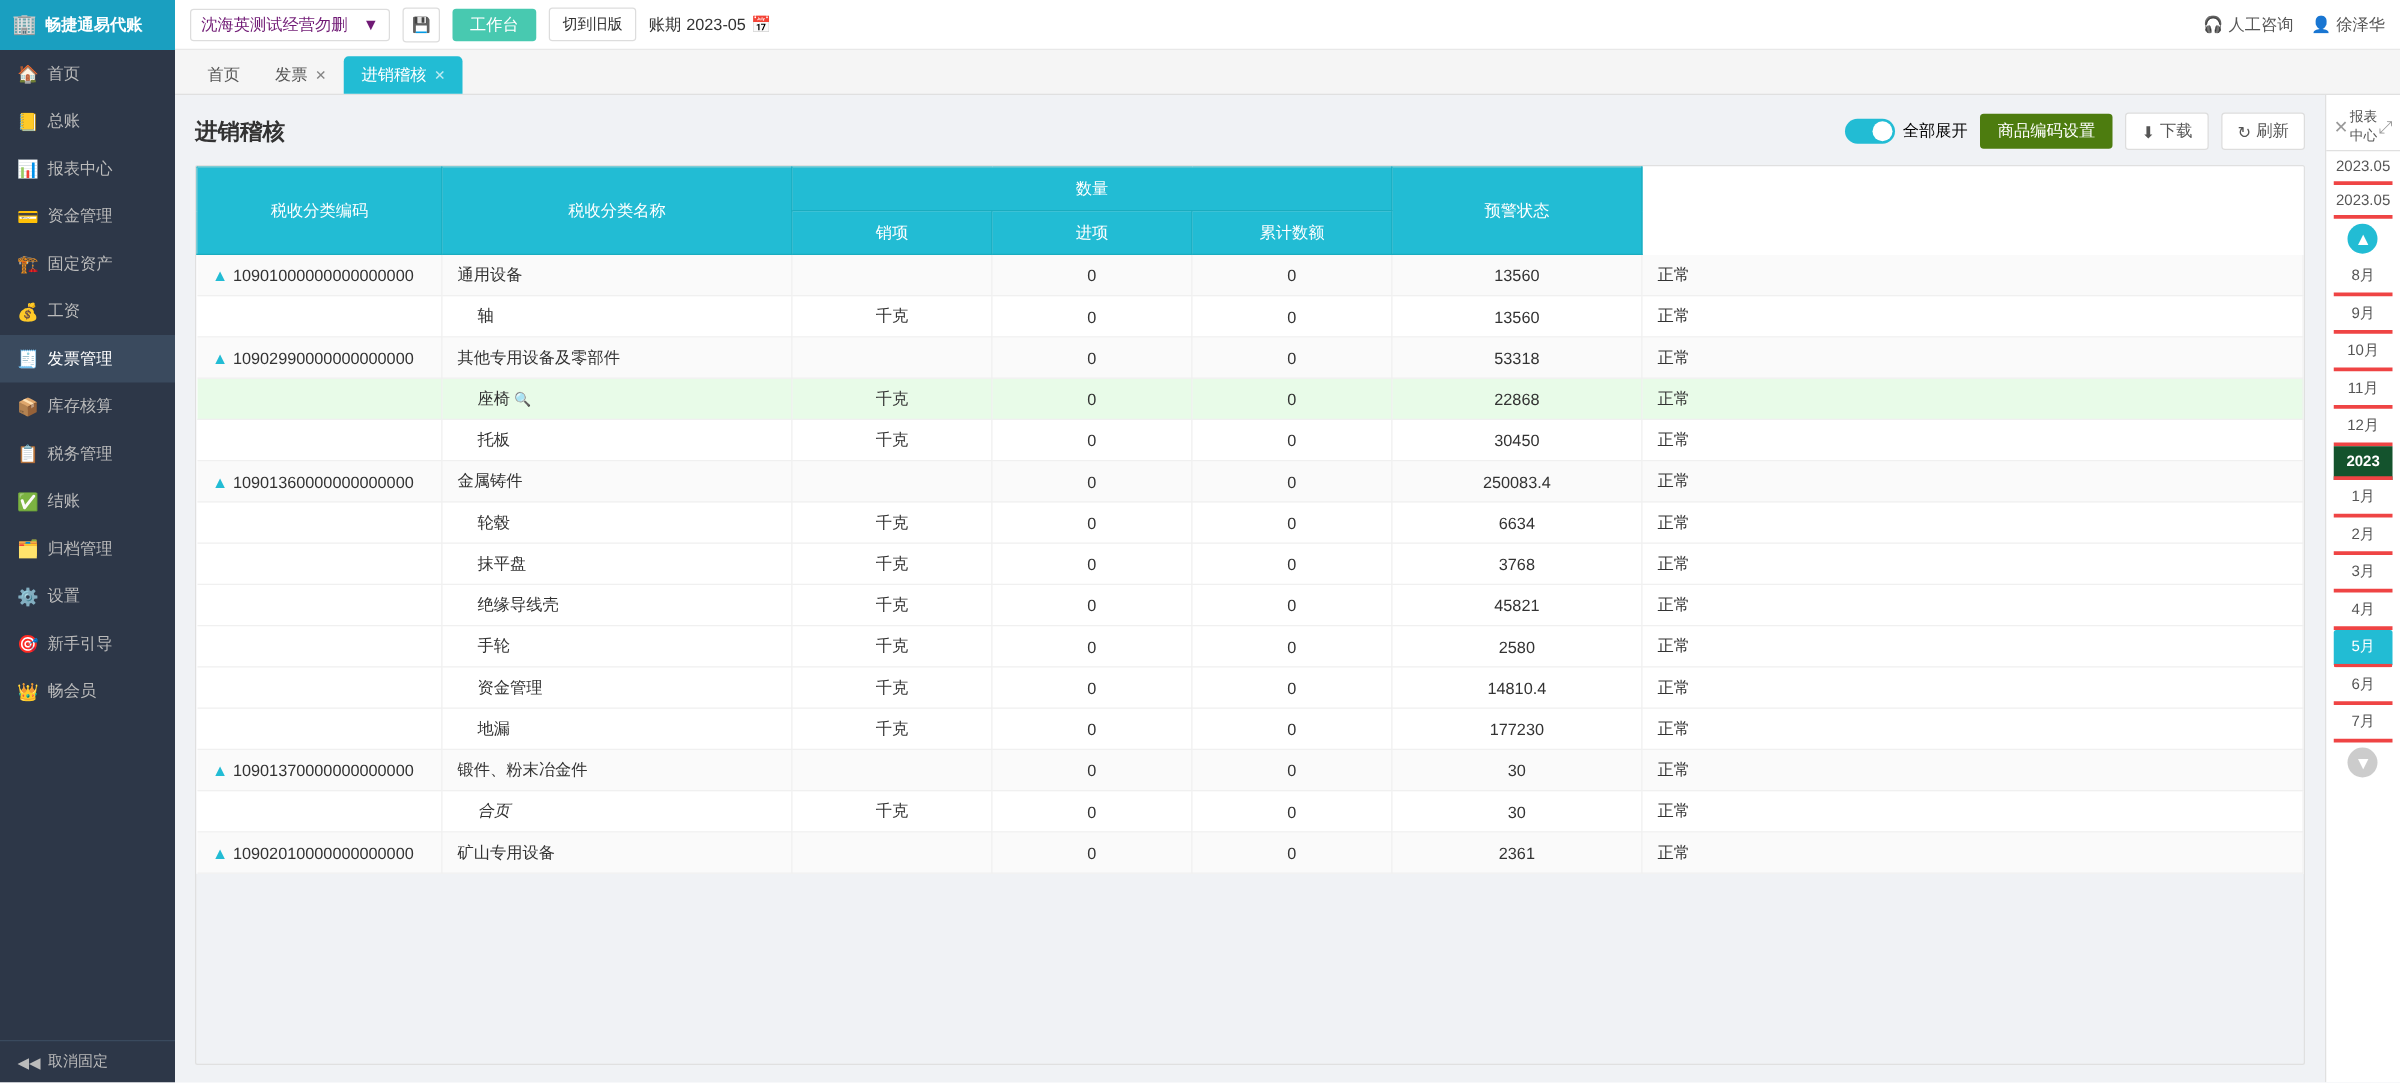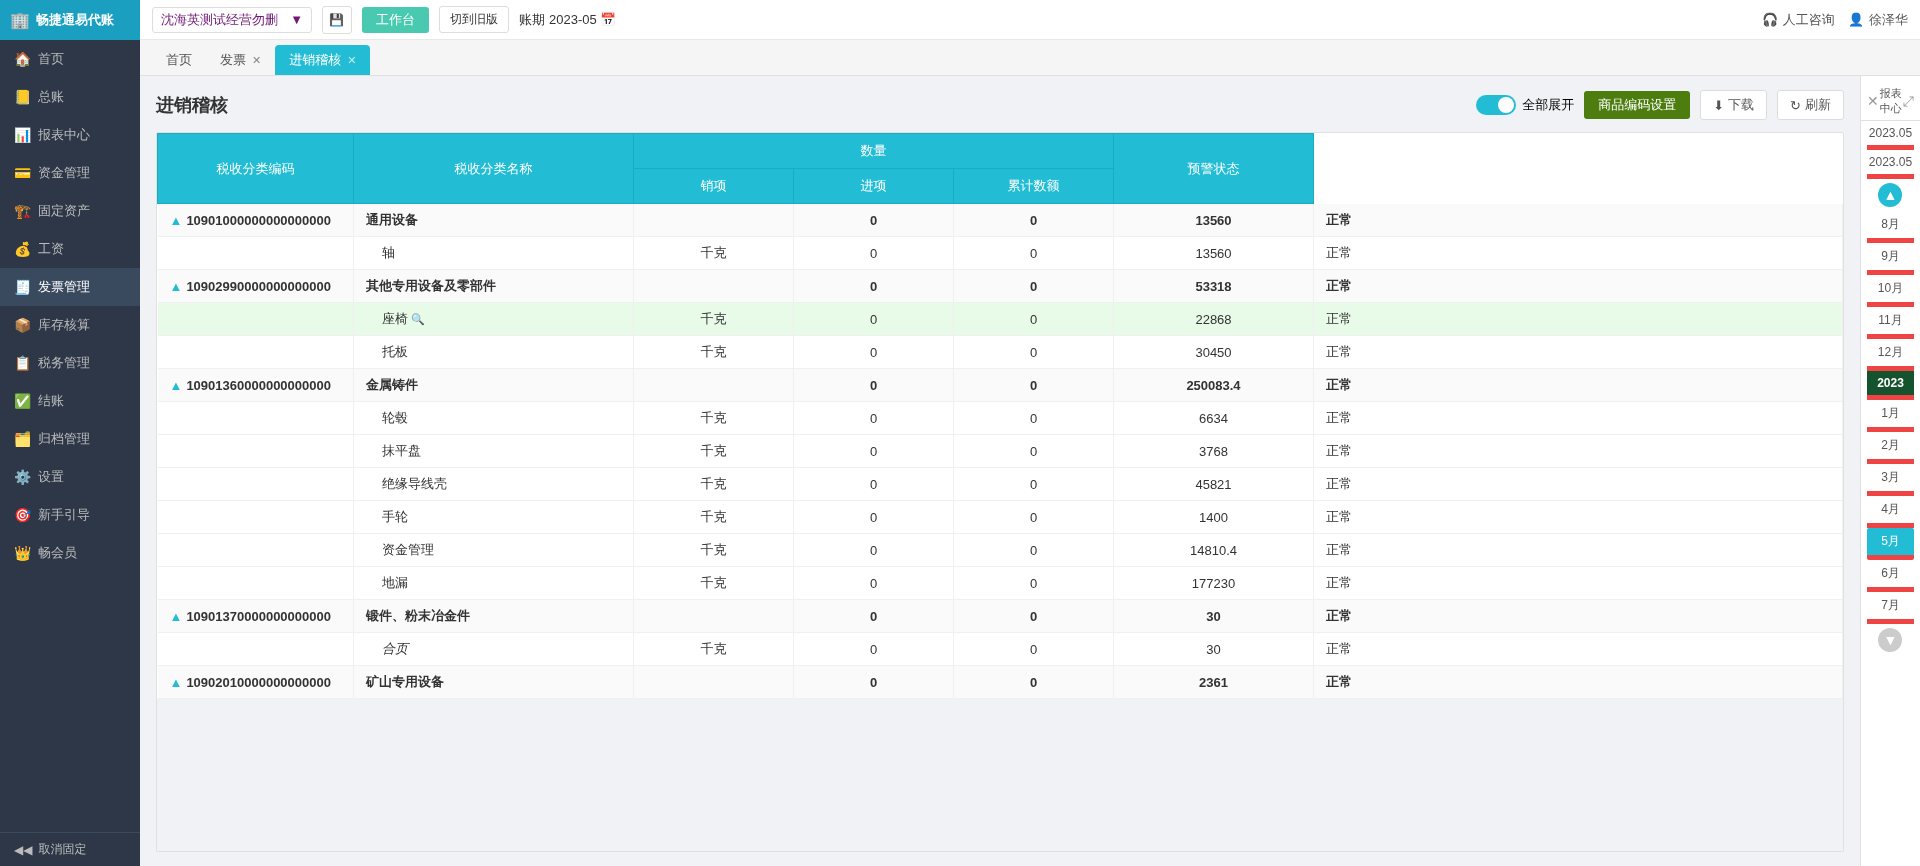--- a/index.html
+++ b/index.html
@@ -252,21 +252,21 @@
       white-space: nowrap;
     }
     tbody tr td {
       padding: 7px 12px;
       border-bottom: 1px solid #f0f0f0;
       border-right: 1px solid #f0f0f0;
       font-size: 13px;
       color: #333;
     }
     tbody tr.highlighted { background: #e8fbe8; }
-    tbody tr.category-row td { background: #fafafa; font-weight: bold; }
+    tbody tr.category-row td { background: #fafafa; font-weight: normal; }
     .num-cell { text-align: center; }
     .code-cell { color: #333; }
 
     
     .right-panel {
       width: 60px;
       background: white;
       border-left: 1px solid #e0e0e0;
       display: flex;
       flex-direction: column;
@@ -290,21 +290,21 @@
     }
     .panel-close { cursor: pointer; font-size: 14px; color: #999; }
     .panel-expand { cursor: pointer; font-size: 14px; color: #999; }
     .period-item {
       width: 100%;
       text-align: center;
       padding: 5px 2px;
       font-size: 12px;
       color: #555;
       cursor: pointer;
-      border-bottom: 5px solid #ef4444;
+      border-bottom: 3px solid #ef4444;
     }
     .period-item.active {
       background: #22bcd4;
       color: white;
       border-radius: 2px;
     }
     .period-item.year-label {
       background: #14532d;
       color: white;
       font-weight: bold;
@@ -555,21 +555,21 @@
                 <td class="num-cell">0</td>
                 <td class="num-cell">45821</td>
                 <td>正常</td>
               </tr>
               <tr>
                 <td class="code-cell"><span style="display:inline-block;width:16px;"></span></td>
                 <td style="padding-left: 28px;">手轮</td>
                 <td class="num-cell">千克</td>
                 <td class="num-cell">0</td>
                 <td class="num-cell">0</td>
-                <td class="num-cell">1400</td>
+                <td class="num-cell">2580</td>
                 <td>正常</td>
               </tr>
               <tr>
                 <td class="code-cell"><span style="display:inline-block;width:16px;"></span></td>
                 <td style="padding-left: 28px;">资金管理</td>
                 <td class="num-cell">千克</td>
                 <td class="num-cell">0</td>
                 <td class="num-cell">0</td>
                 <td class="num-cell">14810.4</td>
                 <td>正常</td>

